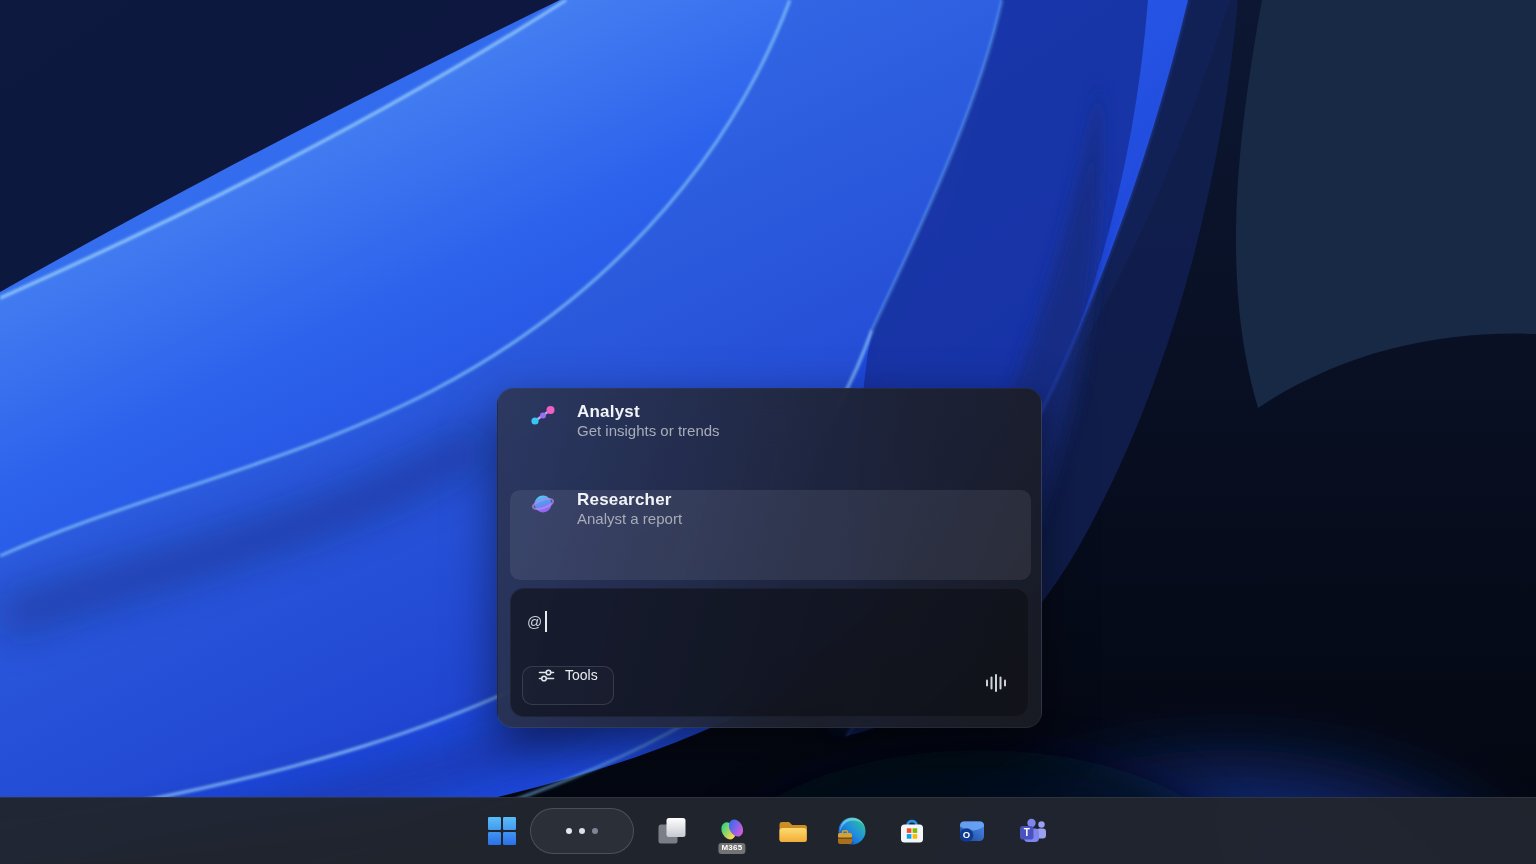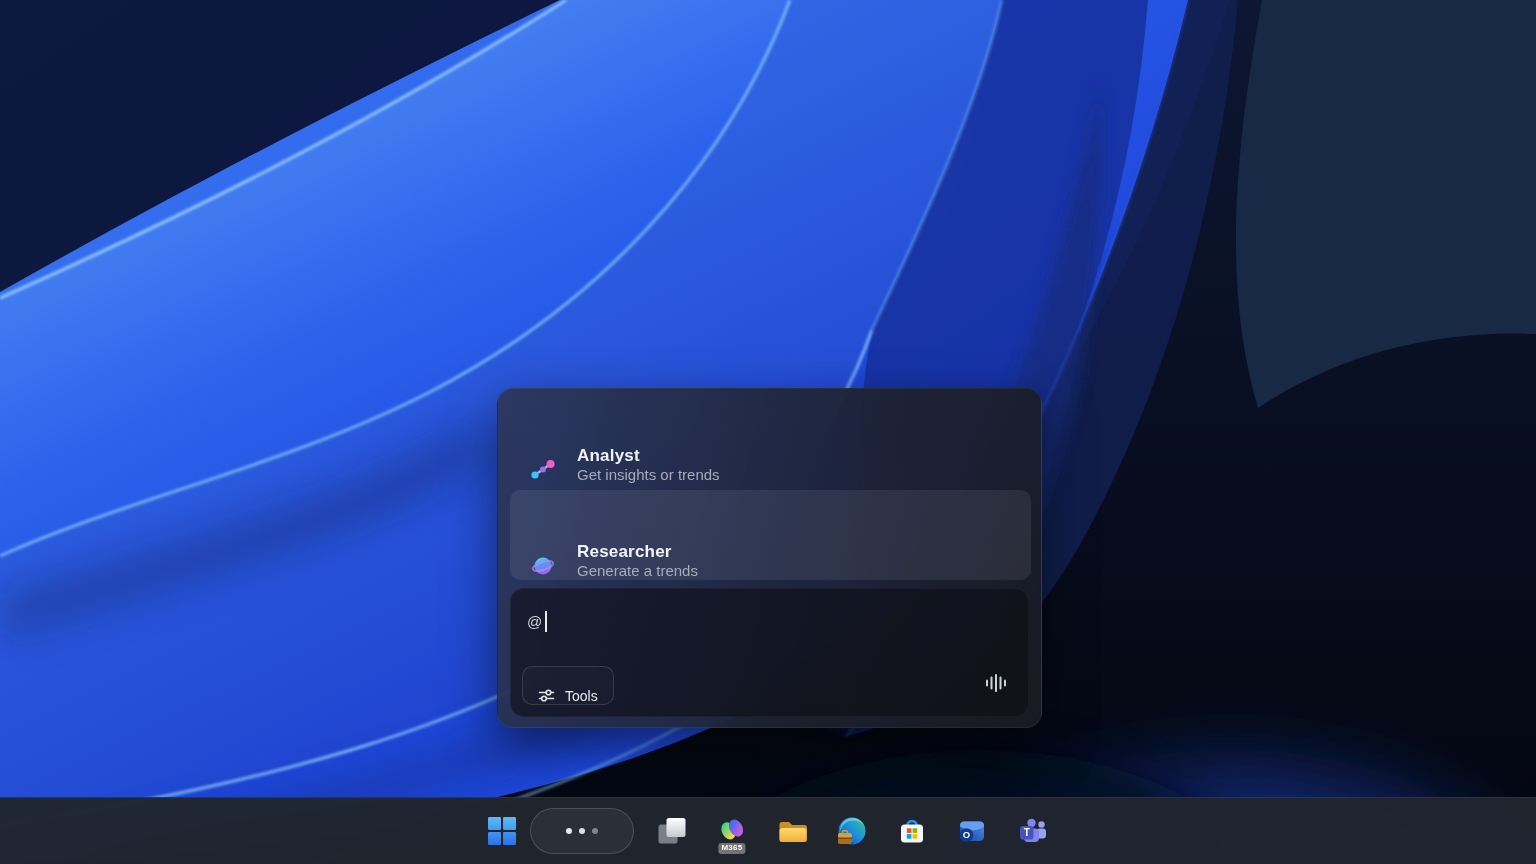--- a/index.html
+++ b/index.html
@@ -13,40 +13,40 @@
   .popup{
     position:absolute;left:497px;top:388px;width:545px;height:340px;z-index:5;
     border-radius:16px;
     background:linear-gradient(105deg,rgba(46,53,78,.88),rgba(31,34,46,.92) 55%,rgba(25,27,36,.95));
     backdrop-filter:blur(28px) saturate(130%);
     border:1px solid rgba(255,255,255,.05);
     box-shadow:0 18px 50px rgba(0,0,0,.5);
     box-sizing:border-box;
   }
   .agent-row{
-    position:absolute;left:12px;width:521px;display:flex;align-items:flex-end;
+    position:absolute;left:12px;width:521px;display:flex;align-items:flex-start;
     gap:20px;padding-left:19px;box-sizing:border-box;border-radius:10px;cursor:default;
   }
   .row-analyst{top:13px;height:82px}
   .row-researcher{top:101px;height:90px;background:rgba(255,255,255,.08)}
   .agent-icon{width:28px;height:28px;flex:0 0 auto}
   .agent-title{font-size:17px;font-weight:700;color:#f1f3f6;letter-spacing:.2px;line-height:1.2}
   .agent-sub{font-size:15px;color:#a7adb8;margin-top:0;line-height:1.2}
 
   .input-box{
     position:absolute;left:12px;top:199px;width:519px;height:129px;border-radius:14px;
     background:rgba(13,15,21,.62);border:1px solid rgba(255,255,255,.045);box-sizing:border-box;
   }
   .input-line{position:absolute;left:16px;top:22px;display:flex;align-items:center}
   .at{font-size:15px;color:#ccd1d8}
   .caret{width:2px;height:21px;background:#e9ecef;margin-left:3px;animation:blink 1.1s steps(1) infinite}
   @keyframes blink{50%{opacity:0}}
   .tools-btn{
     position:absolute;left:11px;bottom:11px;height:39px;padding:0 15px;
-    display:flex;align-items:flex-end;gap:10px;border-radius:10px;
+    display:flex;align-items:flex-start;gap:10px;border-radius:10px;
     border:1px solid rgba(255,255,255,.13);background:rgba(255,255,255,.02);
     color:#e9ebef;font-size:14px;cursor:pointer;box-sizing:border-box;
   }
   .voice-btn{position:absolute;right:20px;bottom:20px;width:26px;height:26px;display:flex;align-items:center;justify-content:center;cursor:pointer}
 
   
   .taskbar{
     position:absolute;left:0;right:0;bottom:0;height:67px;z-index:10;
     background:rgba(33,37,46,.97);border-top:1px solid rgba(255,255,255,.07);
     backdrop-filter:blur(18px);box-sizing:border-box;
@@ -159,21 +159,21 @@
           <stop offset="0" stop-color="#5fd8f5"></stop>
             <stop offset=".45" stop-color="#4da0f0"></stop>
             <stop offset="1" stop-color="#9a62f2"></stop>
         </linearGradient>
       </defs>
       <circle cx="14" cy="14" r="8.5" fill="url(#planetG)"></circle>
       <ellipse cx="14" cy="14" rx="10.5" ry="4" transform="rotate(-18 14 14)" fill="none" stroke="#b48cf5" stroke-width="2" opacity=".7"></ellipse>
     </svg>
     <div>
       <div class="agent-title">Researcher</div>
-      <div class="agent-sub">Generate a trends</div>
+      <div class="agent-sub">Analyst a report</div>
     </div>
   </div>
 
   <div class="input-box">
     <div class="input-line">
       <span class="at">@</span>
       <span class="caret"></span>
     </div>
 
     <div class="tools-btn">

